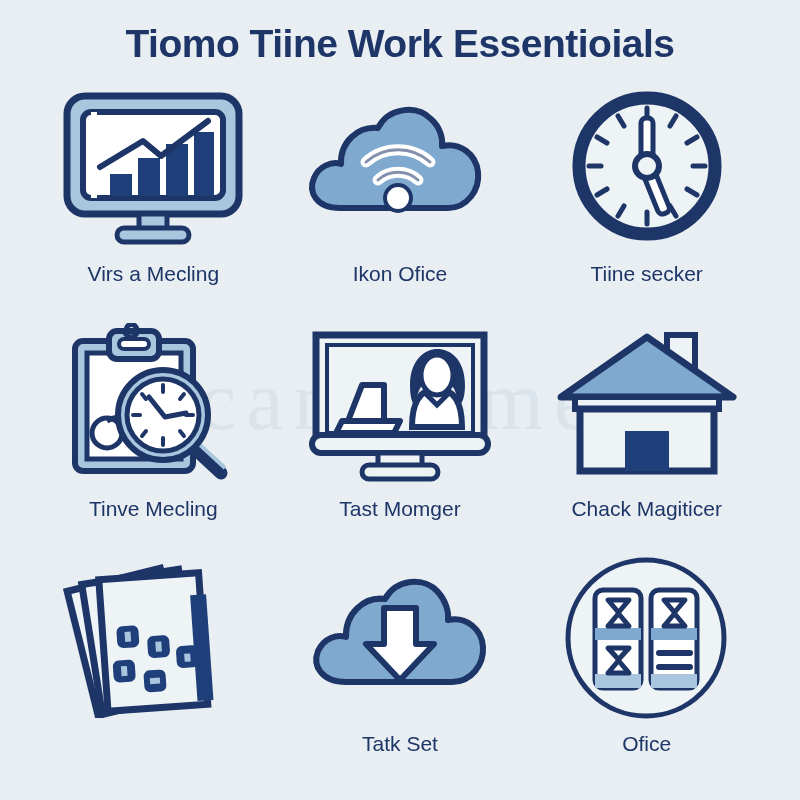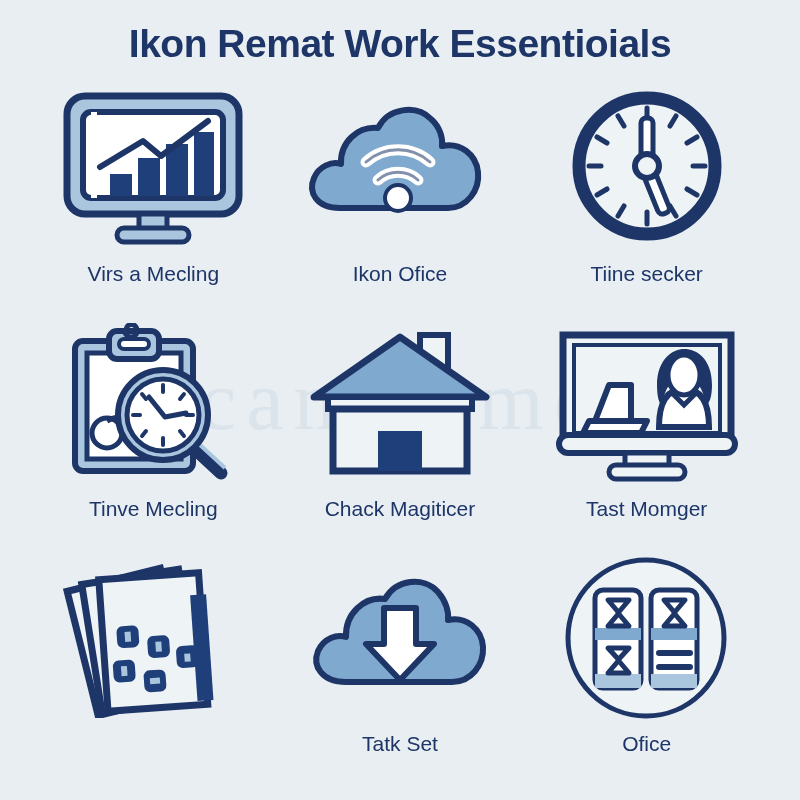--- a/index.html
+++ b/index.html
@@ -84,21 +84,21 @@
     user-select: none;
   }
 </style>
 </head>
 <body>
 
 <div class="poster">
 
   <div class="watermark">camstime</div>
 
-  <div class="poster-title">Ikon Remat Work Essentioials</div>
+  <div class="poster-title">Tiomo Tiine Work Essentioials</div>
 
   <div class="grid">
 
     <div class="cell">
       <div class="icon-box">
         <svg width="200" height="160" viewBox="0 0 200 160">
           <rect x="14" y="8" width="172" height="118" rx="18" ry="18" fill="#a9c6de" stroke="#1d3567" stroke-width="7"></rect>
           <rect x="30" y="24" width="140" height="86" rx="8" ry="8" fill="#ffffff" stroke="#1d3567" stroke-width="6"></rect>
           <rect x="38" y="24" width="6" height="86" fill="#ffffff"></rect>
           <rect x="57" y="86" width="22" height="22" fill="#1f3f7a"></rect>
@@ -179,47 +179,47 @@
           </g>
           <polyline points="96,74 112,94 133,90" fill="none" stroke="#1d3567" stroke-width="5" stroke-linecap="round" stroke-linejoin="round"></polyline>
         </svg>
       </div>
       <div class="cell-label">Tinve Mecling</div>
     </div>
 
     <div class="cell">
       <div class="icon-box">
         <svg width="200" height="160" viewBox="0 0 200 160">
-          <rect x="120" y="12" width="28" height="52" fill="#eef3f6" stroke="#1d3567" stroke-width="6"></rect>
-          <polygon points="100,14 186,74 14,74" fill="#7fa9ce" stroke="#1d3567" stroke-width="7" stroke-linejoin="round"></polygon>
-          <rect x="28" y="74" width="144" height="12" fill="#eef3f6" stroke="#1d3567" stroke-width="6"></rect>
-          <rect x="33" y="86" width="134" height="62" fill="#eef3f6" stroke="#1d3567" stroke-width="7"></rect>
-          <rect x="78" y="108" width="44" height="40" fill="#1f3f7a"></rect>
-        </svg>
-      </div>
-      <div class="cell-label">Chack Magiticer</div>
-    </div>
-
-    <div class="cell">
-      <div class="icon-box">
-        <svg width="200" height="160" viewBox="0 0 200 160">
           <rect x="16" y="12" width="168" height="108" fill="#eef3f6" stroke="#1d3567" stroke-width="7"></rect>
           <rect x="27" y="22" width="146" height="88" fill="#eef3f6" stroke="#1d3567" stroke-width="4"></rect>
           <path d="M112 104 C112 74 124 66 137 66 C150 66 162 74 162 104 Z" fill="#ffffff" stroke="#1d3567" stroke-width="6"></path>
           <path d="M110 62 C110 36 126 26 137 26 C150 26 165 36 165 62 C165 78 160 84 158 80 C156 62 148 56 137 56 C126 56 118 62 116 80 C114 84 110 78 110 62 Z" fill="#1d3567"></path>
           <ellipse cx="137" cy="52" rx="16" ry="20" fill="#ffffff" stroke="#1d3567" stroke-width="5"></ellipse>
           <path d="M123 68 L137 82 L151 68" fill="none" stroke="#1d3567" stroke-width="5"></path>
           <path d="M48 98 L62 62 L84 62 L84 98 Z" fill="#ffffff" stroke="#1d3567" stroke-width="6" stroke-linejoin="round"></path>
           <path d="M42 98 L100 98 L94 110 L36 110 Z" fill="#ffffff" stroke="#1d3567" stroke-width="6" stroke-linejoin="round"></path>
           <rect x="12" y="112" width="176" height="18" rx="9" ry="9" fill="#eef3f6" stroke="#1d3567" stroke-width="6"></rect>
           <rect x="78" y="130" width="44" height="14" fill="#eef3f6" stroke="#1d3567" stroke-width="5"></rect>
           <rect x="62" y="142" width="76" height="14" rx="7" ry="7" fill="#eef3f6" stroke="#1d3567" stroke-width="5"></rect>
         </svg>
       </div>
       <div class="cell-label">Tast Momger</div>
+    </div>
+
+    <div class="cell">
+      <div class="icon-box">
+        <svg width="200" height="160" viewBox="0 0 200 160">
+          <rect x="120" y="12" width="28" height="52" fill="#eef3f6" stroke="#1d3567" stroke-width="6"></rect>
+          <polygon points="100,14 186,74 14,74" fill="#7fa9ce" stroke="#1d3567" stroke-width="7" stroke-linejoin="round"></polygon>
+          <rect x="28" y="74" width="144" height="12" fill="#eef3f6" stroke="#1d3567" stroke-width="6"></rect>
+          <rect x="33" y="86" width="134" height="62" fill="#eef3f6" stroke="#1d3567" stroke-width="7"></rect>
+          <rect x="78" y="108" width="44" height="40" fill="#1f3f7a"></rect>
+        </svg>
+      </div>
+      <div class="cell-label">Chack Magiticer</div>
     </div>
 
     <div class="cell">
       <div class="icon-box">
         <svg width="200" height="160" viewBox="0 0 200 160">
           <g transform="rotate(-14 100 80)">
             <rect x="28" y="14" width="96" height="128" fill="#eef3f6" stroke="#1d3567" stroke-width="7"></rect>
           </g>
           <g transform="rotate(-9 100 80)">
             <rect x="38" y="16" width="98" height="130" fill="#eef3f6" stroke="#1d3567" stroke-width="7"></rect>

